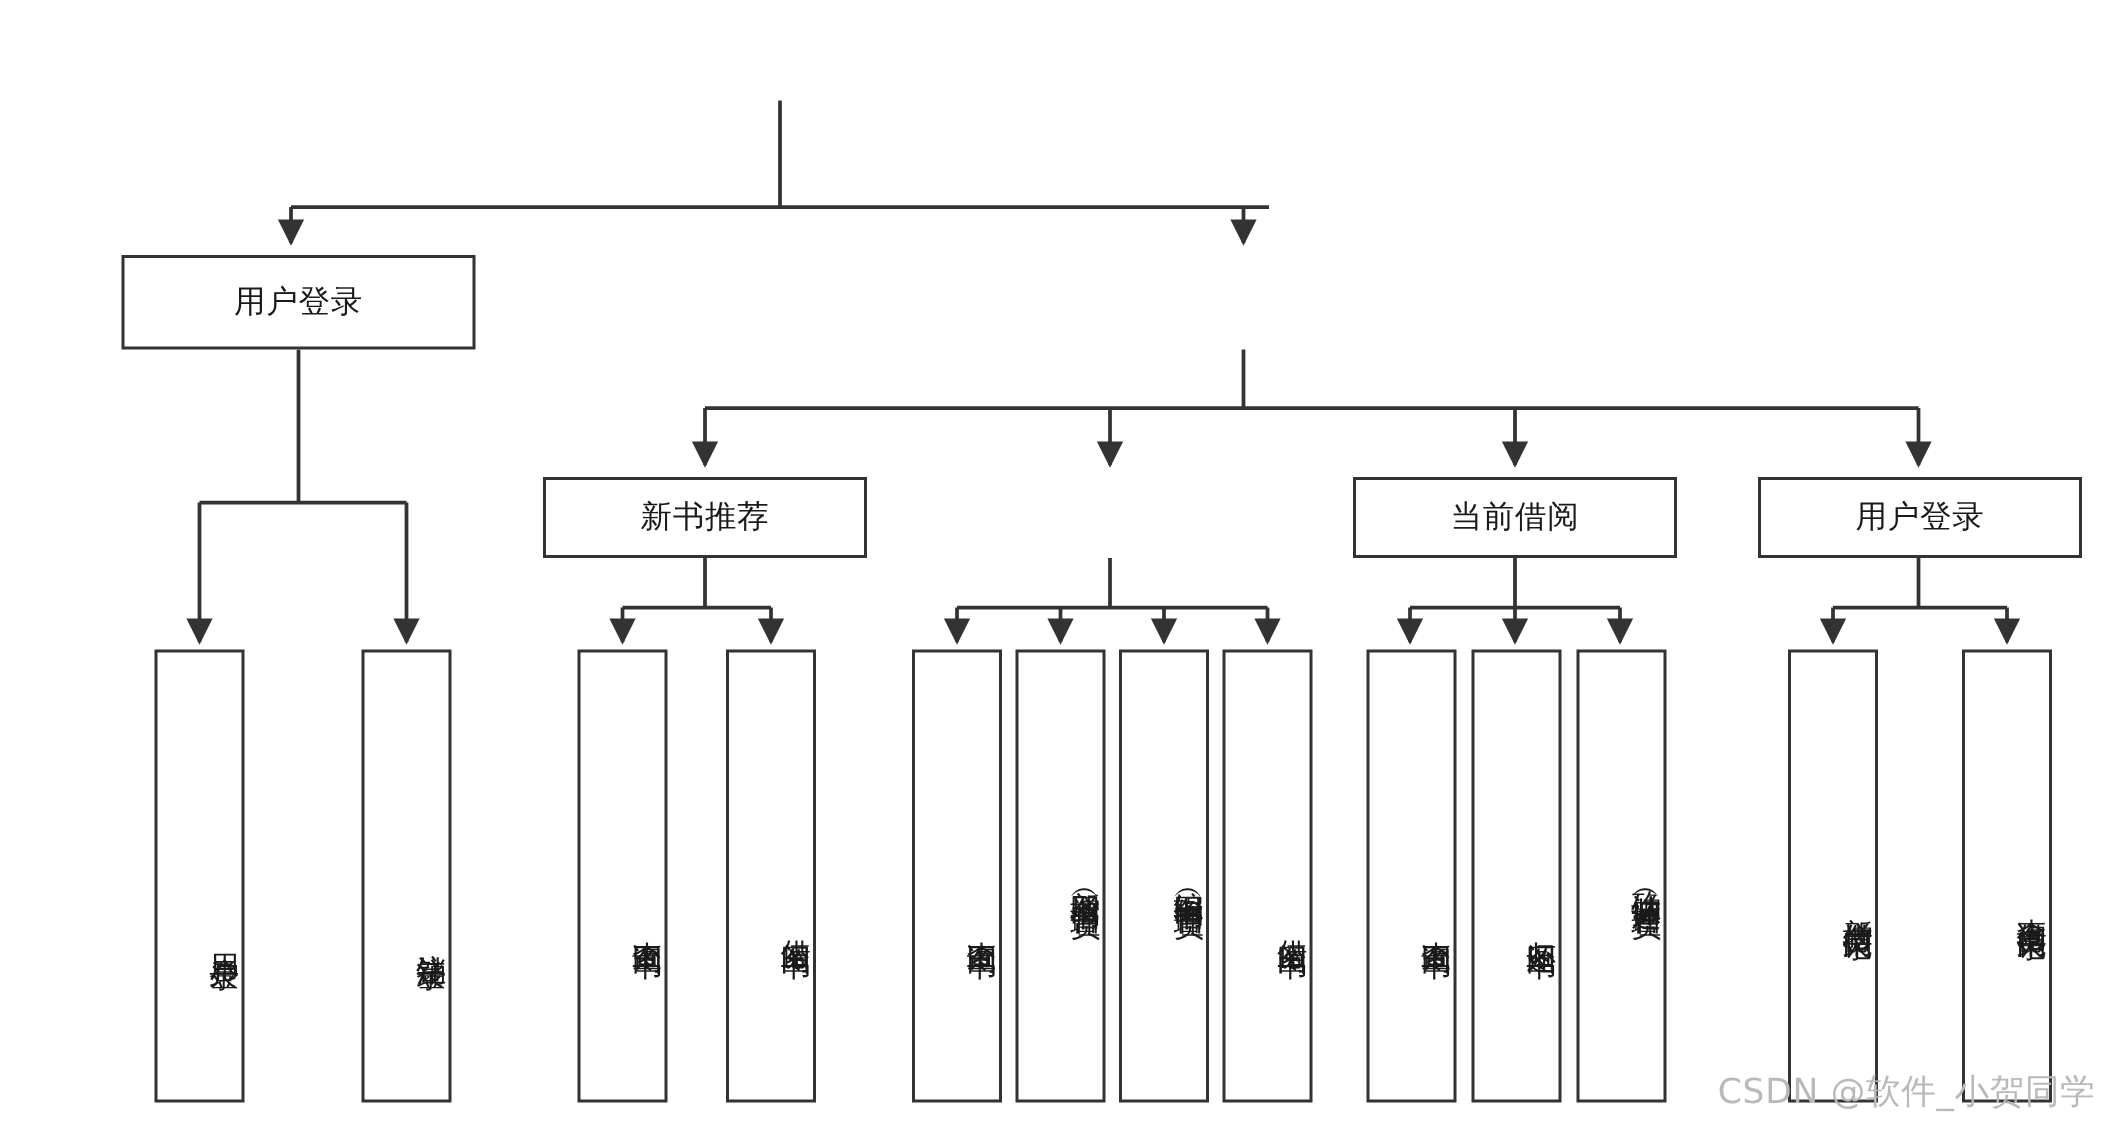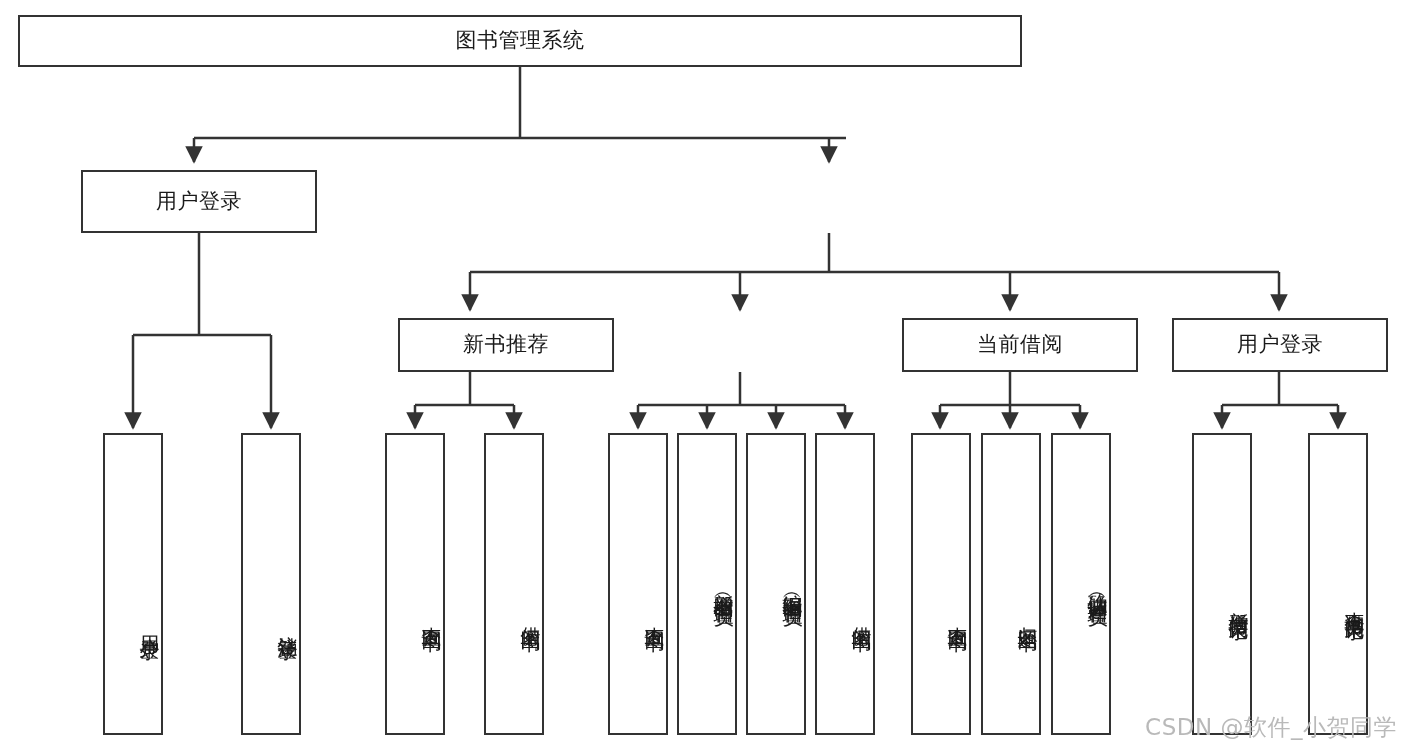--- a/index.html
+++ b/index.html
@@ -119,35 +119,32 @@
       <path d="M 1010 405 L 1010 428" marker-end="url(#arrow)"></path>
       <path d="M 1080 405 L 1080 428" marker-end="url(#arrow)"></path>
 
       <path d="M 1279 372 L 1279 405"></path>
       <path d="M 1222 405 L 1338 405"></path>
       <path d="M 1222 405 L 1222 428" marker-end="url(#arrow)"></path>
       <path d="M 1338 405 L 1338 428" marker-end="url(#arrow)"></path>
     </g>
   </svg>
 
-  <div class="node h-node" style="left:18px; top:15px; width:1004px; height:52px;">
-    <span class="node-label">图书管理系统</span>
-  </div>
 
   <div class="node h-node" style="left:81px; top:170px; width:236px; height:63px;">
     <span class="node-label">用户登录</span>
   </div>
 
 
-  <div class="node h-node" style="left:362px; top:318px; width:216px; height:54px;margin-left:36px;">
+  <div class="node h-node" style="left:362px; top:318px; width:216px; height:54px;">
     <span class="node-label">新书推荐</span>
   </div>
 
 
-  <div class="node h-node" style="left:902px; top:318px; width:236px; height:54px;">
+  <div class="node h-node" style="left:902px; top:318px; width:216px; height:54px;">
     <span class="node-label">当前借阅</span>
   </div>
 
   <div class="node h-node" style="left:1172px; top:318px; width:216px; height:54px;">
     <span class="node-label">用户登录</span>
   </div>
 
   <div class="node v-node" style="left:103px; top:433px; width:60px; height:302px; padding-top:80px;">
     <span class="node-label">用户登录</span>
   </div>

